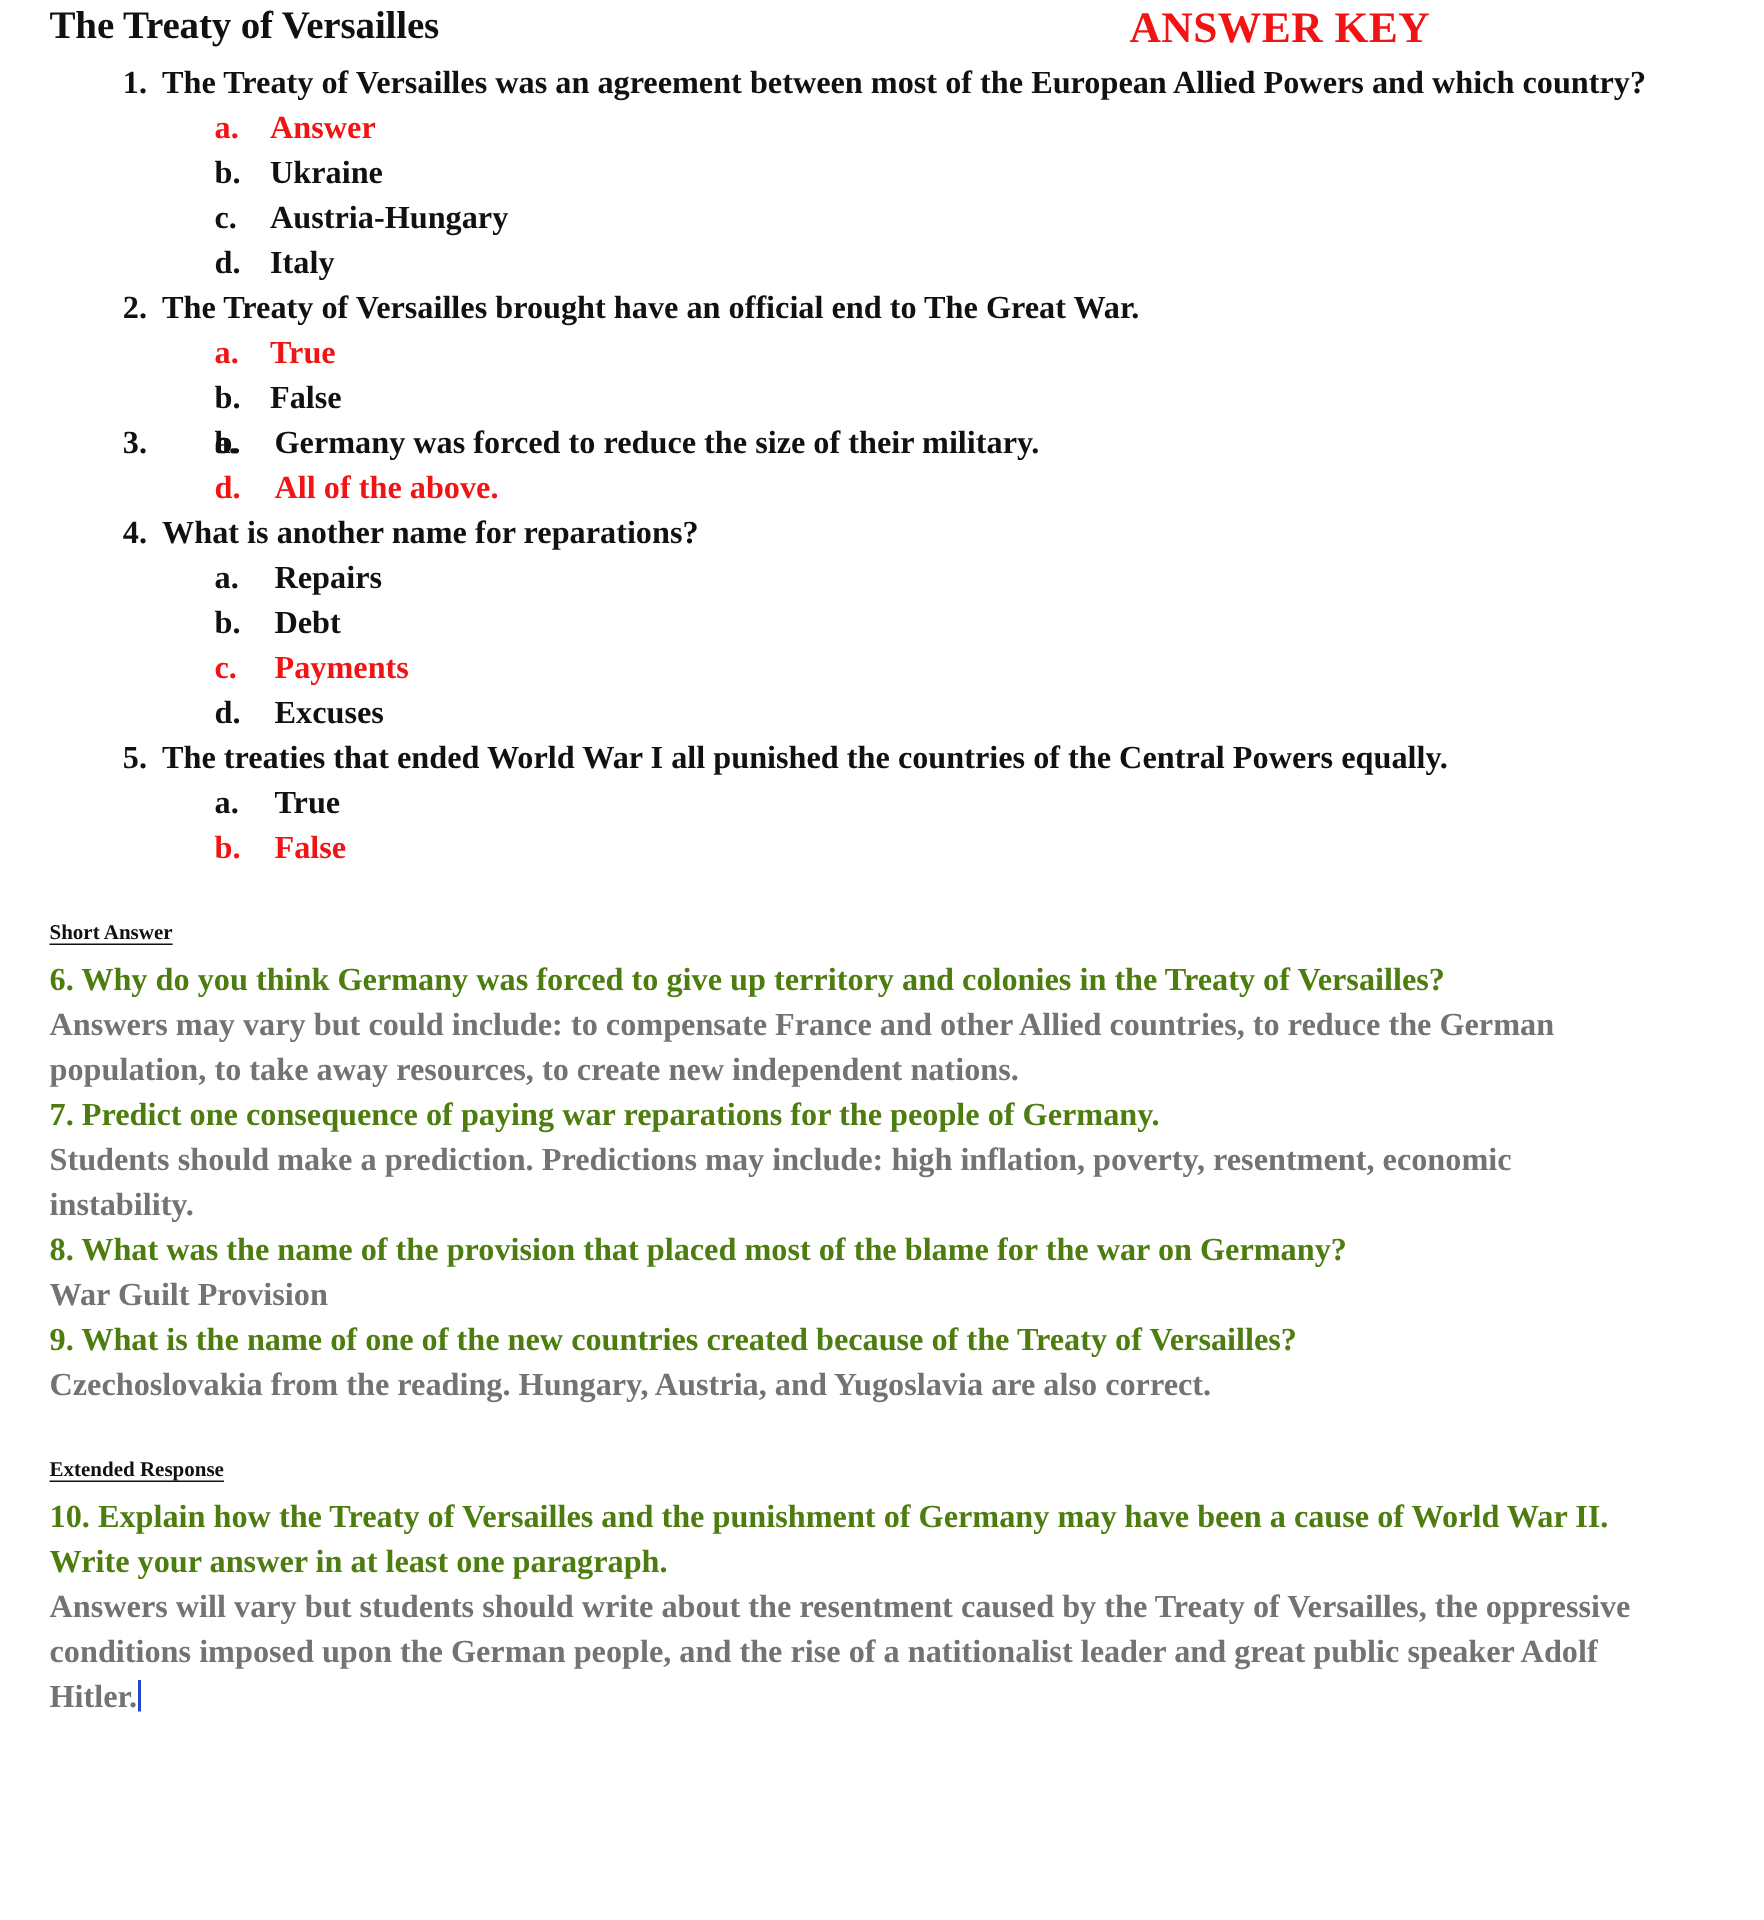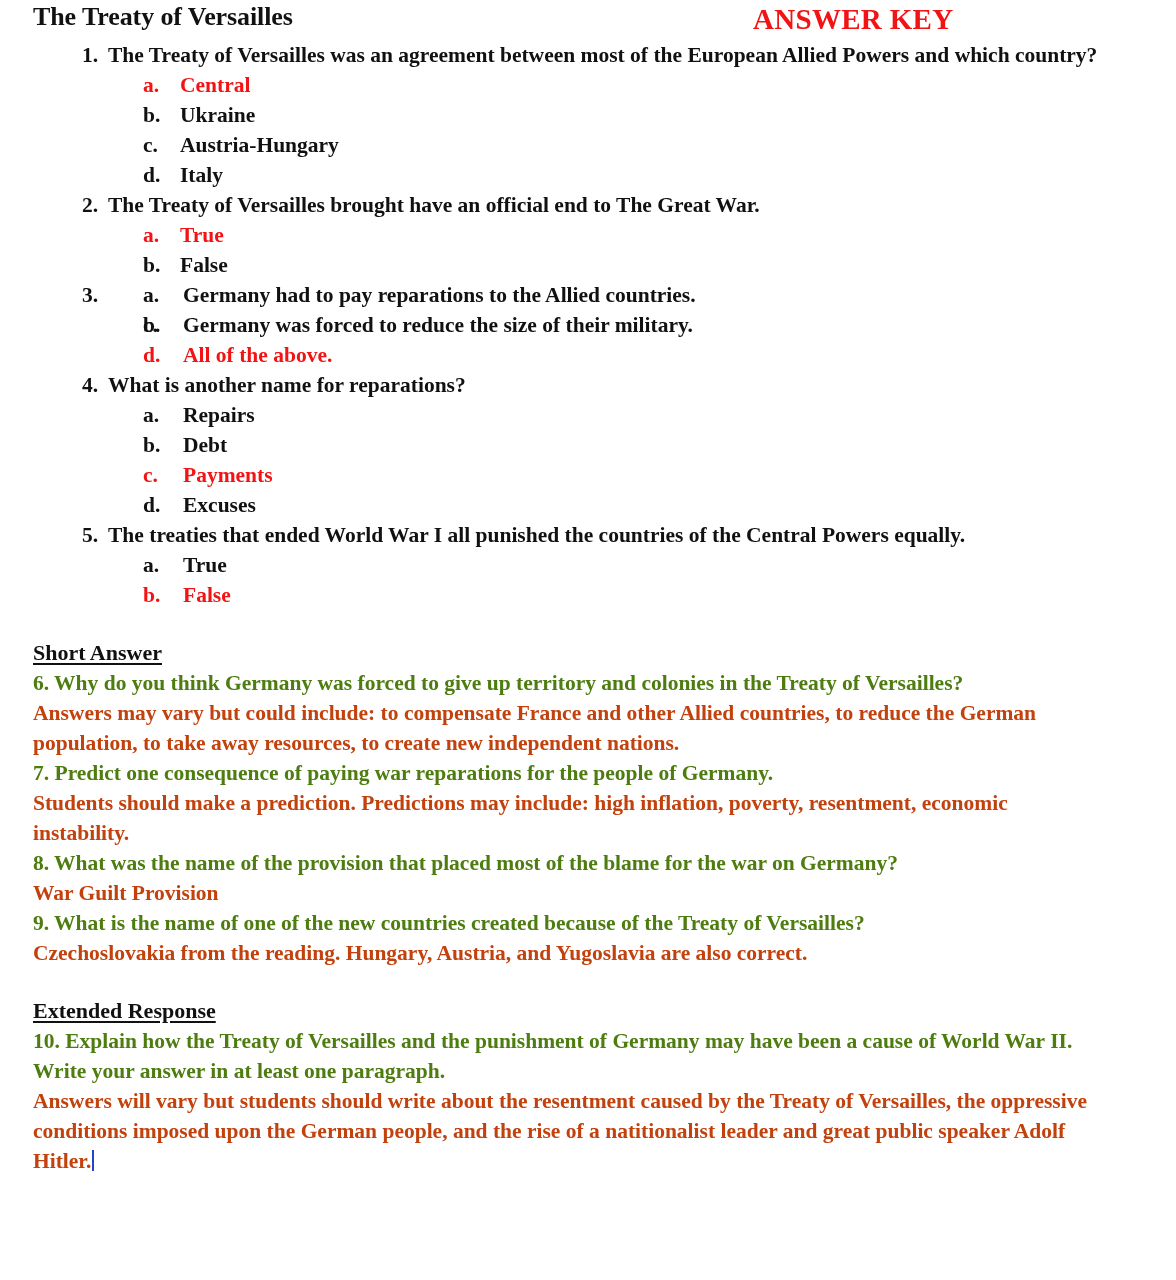--- a/index.html
+++ b/index.html
@@ -99,42 +99,42 @@
     font-weight: bold;
   }
   .opt.correct, .opt.correct .opt-letter {
     color: #F21414;
   }
 
   
   .section-gap { height: 27px; }
   .section-head {
     margin: 0 0 0 33px;
-    font-size: 22px;
+    font-size: 14px;
     font-weight: bold;
     text-decoration: underline;
     text-underline-offset: 3px;
     line-height: 31px;
     display: inline-block;
   }
   .fr-q {
     margin: 0 0 0 33px;
     max-width: 1072px;
     font-size: 21.5px;
     font-weight: bold;
     line-height: 30px;
     color: #4d7c0f;
   }
   .fr-a {
     margin: 0 0 0 33px;
     max-width: 1072px;
     font-size: 21.5px;
     font-weight: bold;
     line-height: 30px;
-    color: #c2410c;
+    color: #737373;
   }
   .caret {
     display: inline-block;
     width: 2px;
     height: 21px;
     background: #2346c8;
     vertical-align: -3px;
     margin-left: 1px;
   }
 </style>
@@ -145,37 +145,37 @@
 
   <div class="header-row">
     <div class="doc-title">The Treaty of Versailles</div>
     <div class="answer-key">ANSWER KEY</div>
   </div>
 
   <ol class="mc-list" id="mc-list">
       <li class="q-item">
         <div class="q-line"><span class="q-num">1.</span><span>The Treaty of Versailles was an agreement between most of the European Allied Powers and which country?</span></div>
         <ul class="opt-list">
-          <li class="opt correct"><span class="opt-letter">a.</span><span>Central</span></li>
+          <li class="opt correct"><span class="opt-letter">a.</span><span>Answer</span></li>
           <li class="opt"><span class="opt-letter">b.</span><span>Ukraine</span></li>
           <li class="opt"><span class="opt-letter">c.</span><span>Austria-Hungary</span></li>
           <li class="opt"><span class="opt-letter">d.</span><span>Italy</span></li>
         </ul>
       </li>
       <li class="q-item">
         <div class="q-line"><span class="q-num">2.</span><span>The Treaty of Versailles brought have an official end to The Great War.</span></div>
         <ul class="opt-list">
           <li class="opt correct"><span class="opt-letter">a.</span><span>True</span></li>
           <li class="opt"><span class="opt-letter">b.</span><span>False</span></li>
         </ul>
       </li>
       <li class="q-item">
         <div class="q-line"><span class="q-num">3.</span></div>
         <ul class="opt-list">
-          <li class="opt wide"><span class="opt-letter">a.</span><span>Germany had to pay reparations to the Allied countries.</span></li>
+          <li class="opt wide"><span class="opt-letter">a.</span></li>
           <li class="opt wide"><span class="opt-letter">b.</span></li>
           <li class="opt wide"><span class="opt-letter">c.</span><span>Germany was forced to reduce the size of their military.</span></li>
           <li class="opt wide correct"><span class="opt-letter">d.</span><span>All of the above.</span></li>
         </ul>
       </li>
       <li class="q-item">
         <div class="q-line"><span class="q-num">4.</span><span>What is another name for reparations?</span></div>
         <ul class="opt-list">
           <li class="opt wide"><span class="opt-letter">a.</span><span>Repairs</span></li>
           <li class="opt wide"><span class="opt-letter">b.</span><span>Debt</span></li>

